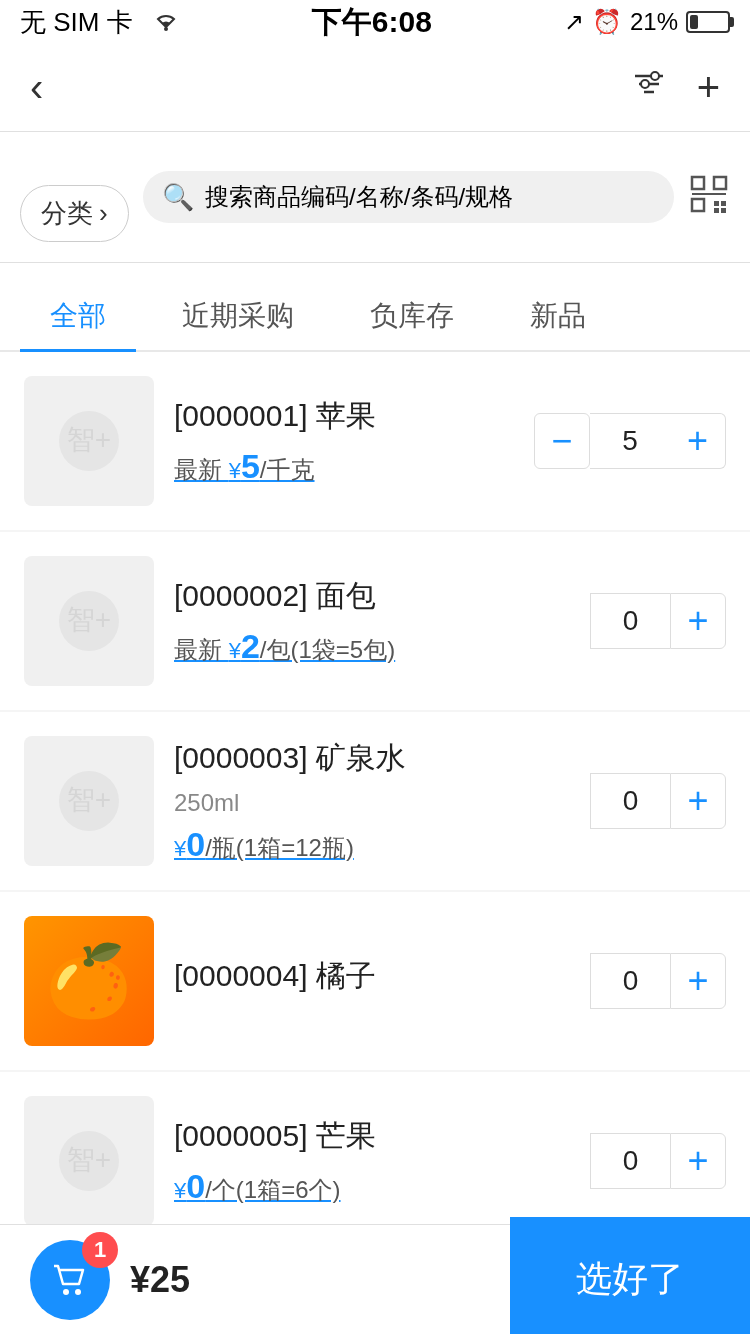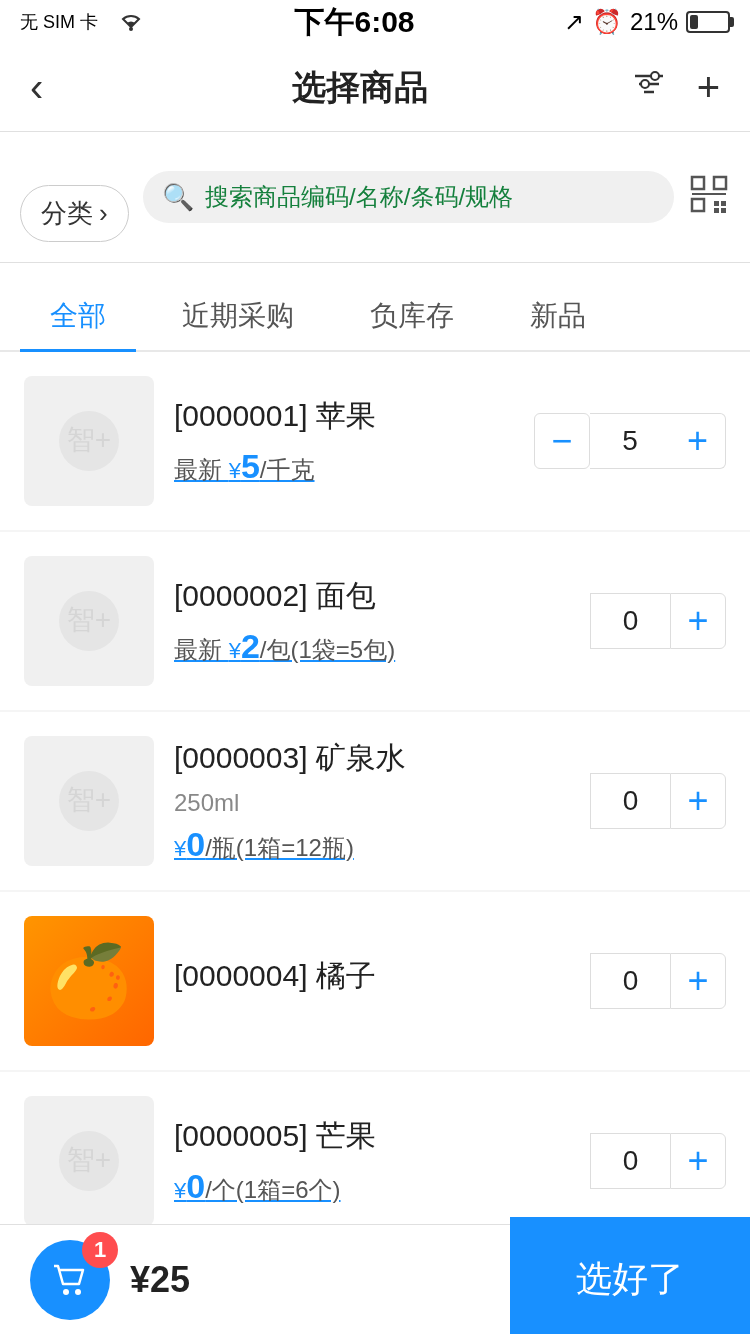--- a/index.html
+++ b/index.html
@@ -16,21 +16,21 @@
     .status-bar {
       background: #fff;
       height: 44px;
       display: flex;
       align-items: center;
       justify-content: space-between;
       padding: 0 20px;
       font-size: 28px;
       font-weight: 500;
     }
-    .status-left { display: flex; align-items: center; gap: 19px; font-size: 18px; }
+    .status-left { display: flex; align-items: center; gap: 19px; font-size: 26px; }
     .status-center { font-size: 30px; font-weight: 600; }
     .status-right { display: flex; align-items: center; gap: 8px; font-size: 24px; }
     .battery {
       width: 44px; height: 22px; border: 2px solid #333; border-radius: 4px; position: relative; display: flex; align-items: center; padding: 2px;
     }
     .battery::after { content: ''; position: absolute; right: -6px; top: 50%; transform: translateY(-50%); width: 4px; height: 10px; background: #333; border-radius: 0 2px 2px 0; }
     .battery-fill { background: #333; height: 100%; width: 21%; border-radius: 2px; }
 
     
     .nav-bar {
@@ -73,21 +73,21 @@
     .search-box {
       flex: 1;
       background: #f0f0f0;
       border-radius: 30px;
       display: flex;
       align-items: center;
       padding: 10px 20px;
       gap: 10px;
     }
     .search-icon { font-size: 26px; color: #999; }
-    .search-input-display { font-size: 24px; color: #15803d; flex: 1; }
+    .search-input-display { font-size: 24px; color: #000000; flex: 1; }
     .scan-icon { font-size: 30px; color: #555; cursor: pointer; }
 
     
     .tab-bar {
       background: #fff;
       padding: 20px 20px 0;
       display: flex;
       gap: 16px;
       border-bottom: 2px solid #e8e8e8;
     }
@@ -283,21 +283,20 @@
     <span>⏰</span>
     <span>21%</span>
     <div class="battery">
       <div class="battery-fill"></div>
     </div>
   </div>
 </div>
 
 <div class="nav-bar">
   <span class="nav-back">‹</span>
-  <span class="nav-title">选择商品</span>
   <div class="nav-actions">
     <span class="nav-icon">
       <svg width="36" height="36" viewBox="0 0 36 36">
         <line x1="4" y1="10" x2="32" y2="10" stroke="#333" stroke-width="2.5"></line>
         <line x1="8" y1="18" x2="28" y2="18" stroke="#333" stroke-width="2.5"></line>
         <line x1="13" y1="26" x2="23" y2="26" stroke="#333" stroke-width="2.5"></line>
         <circle cx="24" cy="10" r="4" fill="#fff" stroke="#333" stroke-width="2"></circle>
         <circle cx="14" cy="18" r="4" fill="#fff" stroke="#333" stroke-width="2"></circle>
       </svg>
     </span>

